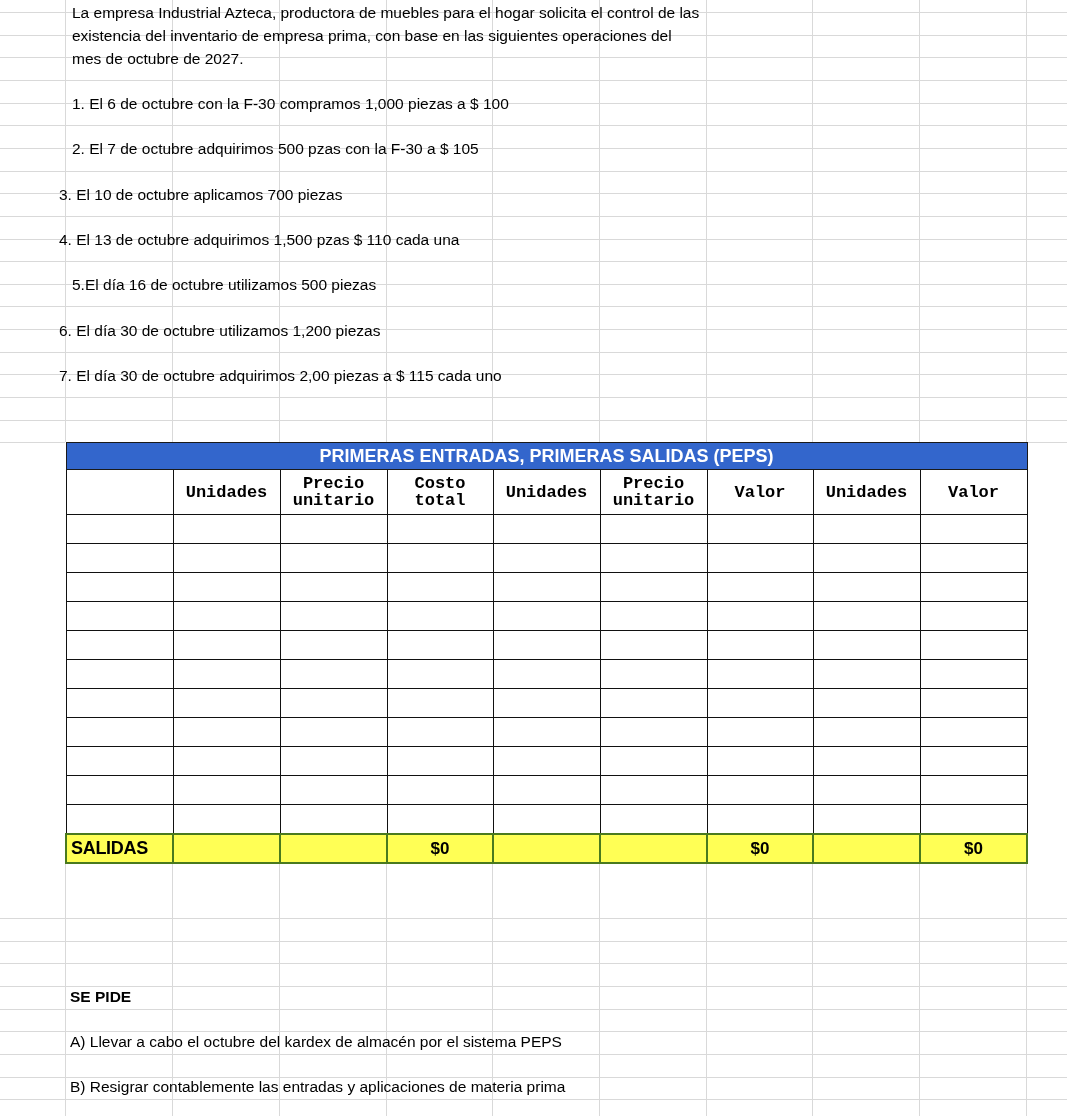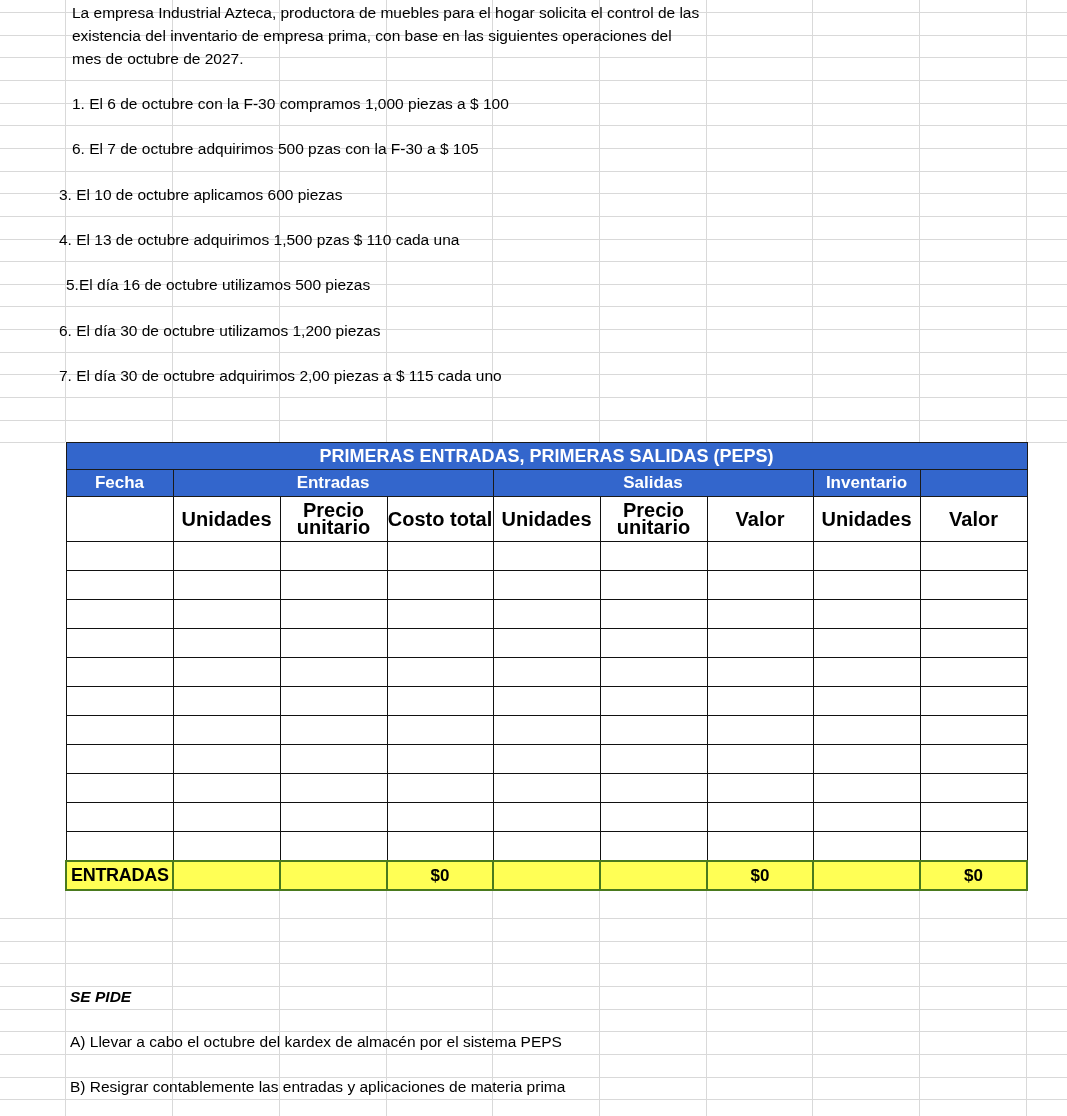--- a/index.html
+++ b/index.html
@@ -10,21 +10,21 @@
   .hline { position: absolute; left: 0; height: 1px; background: #d9d9d9; width: 1067px; }
   .txt { position: absolute; font-size: 15.5px; white-space: nowrap; line-height: 22px; }
   .bold { font-weight: bold; }
 
   
   .peps { position: absolute; left: 65px; top: 442px; border-collapse: collapse;
           table-layout: fixed; font-family: "Liberation Sans", sans-serif; background: #fff; }
   .peps td { border: 1.5px solid #111; padding: 0; text-align: center; vertical-align: middle; }
   .peps .title-row td { background: #3366cc; color: #fff; font-weight: bold; font-size: 18px; height: 26px; border-color: #1a1a1a; margin-left: 40px; }
   .peps .group-row td { background: #3366cc; color: #fff; font-weight: bold; font-size: 17px; height: 26px; border-color: #1a1a1a; }
-  .peps .col-row td { font-weight: bold; font-size: 20px; height: 44px; line-height: 17px; }
+  .peps .col-row td { font-weight: bold; font-size: 17px; height: 44px; line-height: 17px; font-family: Liberation Mono, monospace; }
   .peps .data-row td { height: 28px; }
   .peps .tot-row td { background: #ffff55; border: 2px solid #4a7a1e; height: 27px;
                       font-weight: bold; font-size: 17px; }
   .peps .tot-row td.tot-label { text-align: left; padding-left: 4px; font-size: 18px; letter-spacing: -0.3px; }
 </style>
 </head>
 <body>
 
 <div class="grid">
   <div class="vline" style="left:65px"></div>
@@ -68,49 +68,42 @@
       <div class="hline" style="top: 1077px;"></div>
       <div class="hline" style="top: 1099px;"></div>
     </div>
 </div>
 
 <div class="txt" style="left:72px; top:2px;text-align:right;">La empresa Industrial Azteca, productora de muebles para el hogar solicita el control de las</div>
 <div class="txt" style="left:72px; top:25px;">existencia del inventario de empresa prima, con base en las siguientes operaciones del</div>
 <div class="txt" style="left:72px; top:48px;">mes de octubre de 2027.</div>
 
 <div class="txt" style="left:72px; top:93px;">1. El 6 de octubre con la F-30 compramos 1,000 piezas a $ 100</div>
-<div class="txt" style="left:72px; top:138px;">6. El 7 de octubre adquirimos 500 pzas con la F-30 a $ 105</div>
-<div class="txt" style="left:59px; top:184px;">3. El 10 de octubre aplicamos 600 piezas</div>
+<div class="txt" style="left:72px; top:138px;">2. El 7 de octubre adquirimos 500 pzas con la F-30 a $ 105</div>
+<div class="txt" style="left:59px; top:184px;">3. El 10 de octubre aplicamos 700 piezas</div>
 <div class="txt" style="left:59px; top:229px;">4. El 13 de octubre adquirimos 1,500 pzas $ 110 cada una</div>
-<div class="txt" style="left:66px; top:274px;">5.El día 16 de octubre utilizamos 500 piezas</div>
+<div class="txt" style="left:72px; top:274px;">5.El día 16 de octubre utilizamos 500 piezas</div>
 <div class="txt" style="left:59px; top:320px;">6. El día 30 de octubre utilizamos 1,200 piezas</div>
 <div class="txt" style="left:59px; top:365px;">7. El día 30 de octubre adquirimos 2,00 piezas a $ 115 cada uno</div>
 
 <table class="peps">
   <colgroup>
     <col style="width:107px">
       <col style="width:107px">
       <col style="width:107px">
       <col style="width:106px">
     <col style="width:107px">
       <col style="width:107px">
       <col style="width:106px">
       <col style="width:107px">
       <col style="width:107px">
   </colgroup>
   <tbody>
       <tr class="title-row">
     <td colspan="9">PRIMERAS ENTRADAS, PRIMERAS SALIDAS (PEPS)</td>
-  </tr>
-  <tr class="group-row">
-    <td>Fecha</td>
-    <td colspan="3">Entradas</td>
-    <td colspan="3">Salidas</td>
-    <td>Inventario</td>
-    <td></td>
   </tr>
   <tr class="col-row">
     <td></td>
     <td>Unidades</td>
     <td>
       <span>Precio</span><br>
       <span>unitario</span>
     </td>
     <td>Costo total</td>
     <td>Unidades</td>
@@ -241,28 +234,28 @@
         <td></td>
         <td></td>
         <td></td>
         <td></td>
         <td></td>
         <td></td>
       </tr>
     </tbody>
   <tbody>
       <tr class="tot-row">
-    <td class="tot-label">ENTRADAS</td>
+    <td class="tot-label">SALIDAS</td>
     <td></td>
     <td></td>
     <td>$0</td>
     <td></td>
     <td></td>
     <td>$0</td>
     <td></td>
     <td>$0</td>
   </tr>
 </tbody>
   </table>
 
-<div class="txt bold" style="left:70px; top:986px;font-style:italic;">SE PIDE</div>
+<div class="txt bold" style="left:70px; top:986px;">SE PIDE</div>
 <div class="txt" style="left:70px; top:1031px;">A) Llevar a cabo el octubre del kardex de almacén por el sistema PEPS</div>
 <div class="txt" style="left:70px; top:1076px;">B) Resigrar contablemente las entradas y aplicaciones de materia prima</div>
 
 </body></html>

